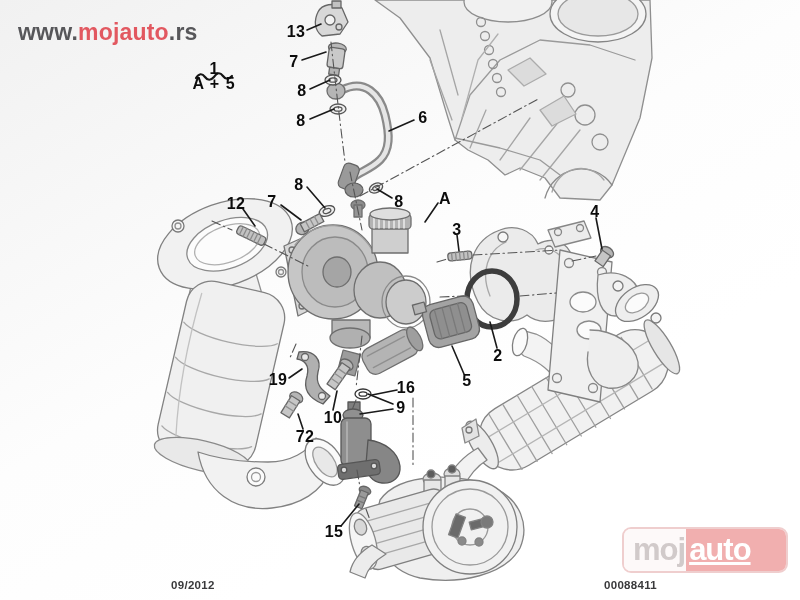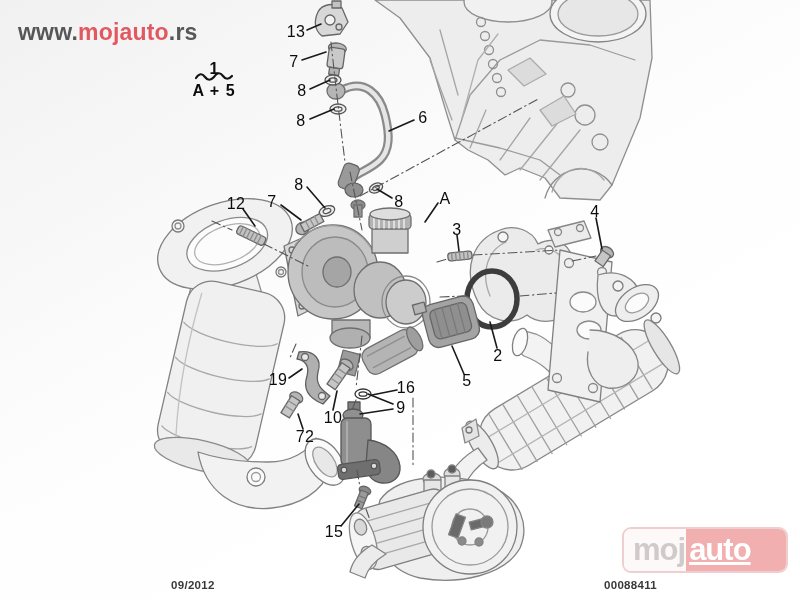--- a/index.html
+++ b/index.html
@@ -9,26 +9,26 @@
     font-family:"Liberation Sans",sans-serif;
   }
   .stage svg{position:absolute;left:0;top:0;}
   .site-mark{
     position:absolute;left:18px;top:19px;font-size:23px;font-weight:bold;
     color:#57575a;letter-spacing:.2px;user-select:none;text-align:center;
   }
   .site-mark .brand{color:#e25860;}
   .callout{
     position:absolute;transform:translate(-50%,-50%);
-    font-weight:normal;font-size:16px;color:#0c0c0c;letter-spacing:.4px;white-space:nowrap;
+    font-weight:bold;font-size:16px;color:#0c0c0c;letter-spacing:.4px;white-space:nowrap;
   }
   .group-callout{position:absolute;left:214px;top:62px;transform:translate(-50%,0);
     text-align:center;font-weight:bold;color:#0c0c0c;}
   .group-callout .g-top{font-size:16px;line-height:14px;}
-  .group-callout .g-bottom{font-size:16px;line-height:16px;margin-top:7px;letter-spacing:1px;}
+  .group-callout .g-bottom{font-size:16px;line-height:16px;letter-spacing:1px;}
   .footer-text{position:absolute;font-size:11.5px;font-weight:bold;color:#39393b;letter-spacing:.3px;margin-left:16px;}
   .footer-date{left:155px;top:579px;}
   .footer-number{left:588px;top:579px;}
   .badge{
     position:absolute;left:622px;top:527px;width:166px;height:46px;display:flex;
     border-radius:9px;overflow:hidden;opacity:.85;border:2px solid #edc6c6;box-sizing:border-box;
     font-weight:bold;font-size:31px;line-height:41px;letter-spacing:-1px;user-select:none;
   }
   .badge .moj{background:#fdf8f8;color:#c9c1c1;padding:0 1px 0 9px;}
   .badge .auto{background:#efa2a2;color:#ffffff;flex:1;padding:0 6px 0 3px;text-decoration:underline;}

